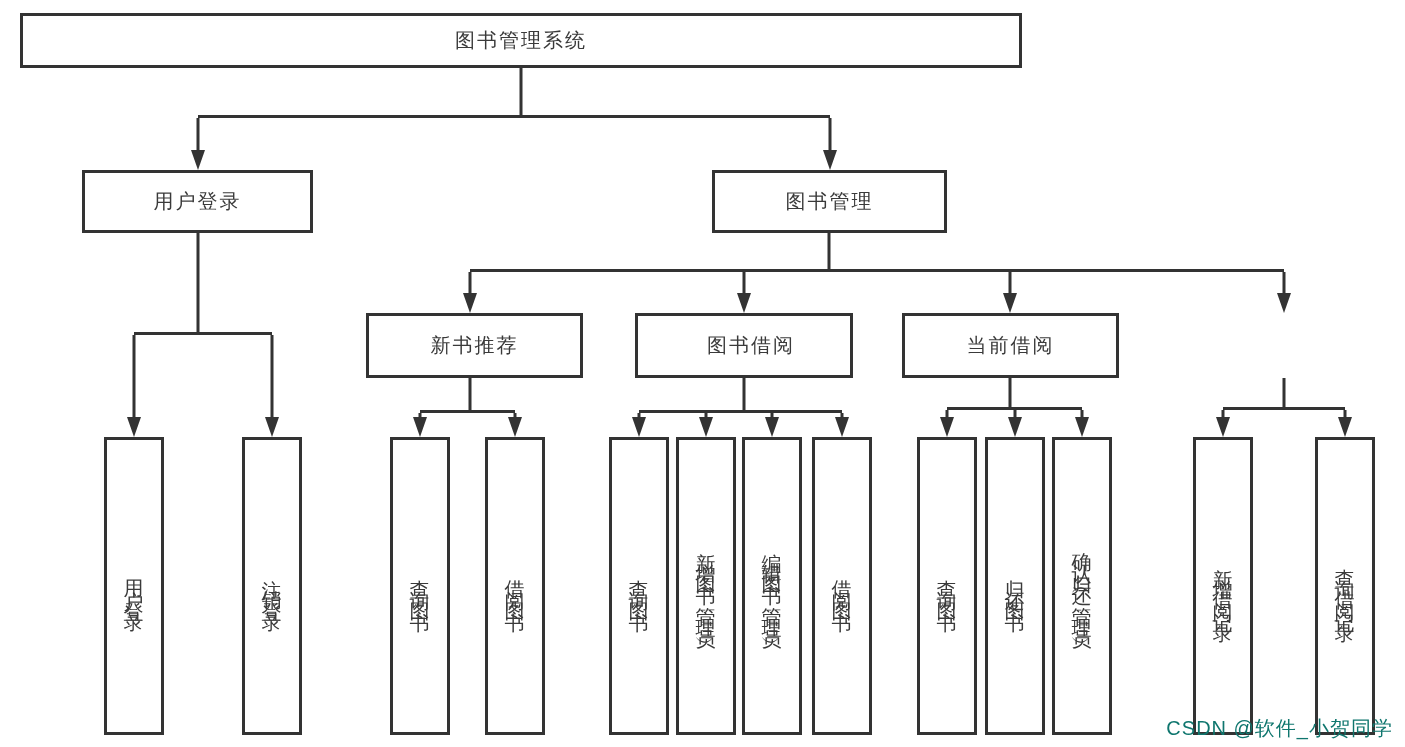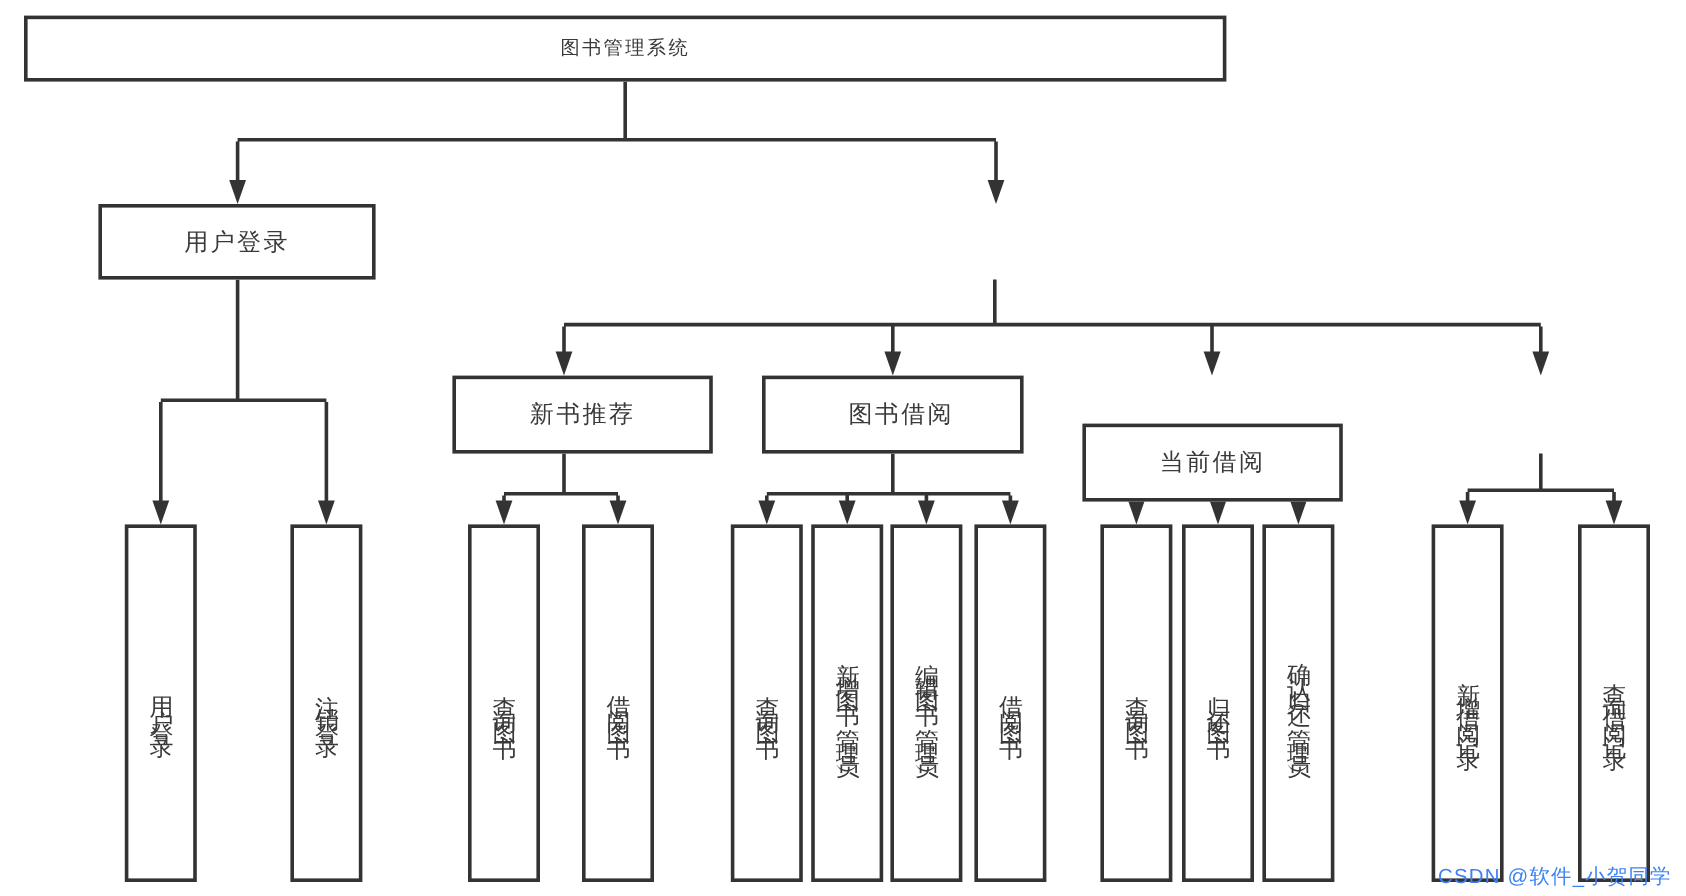--- a/index.html
+++ b/index.html
@@ -26,36 +26,36 @@
     align-items: center;
     justify-content: center;
     text-align: center;
   }
   .hlabel {
     font-size: 20px;
     letter-spacing: 2px;
     white-space: nowrap;
   }
   .root-label {
-    font-size: 16px;
+    font-size: 20px;
     letter-spacing: 2px;
   }
   .vbox span {
     writing-mode: vertical-rl;
     text-orientation: mixed;
     font-size: 20px;
     letter-spacing: 11px;
     line-height: 1;
   }
   .watermark {
     position: absolute;
     right: 12px;
     bottom: 5px;
-    font-size: 17px;
-    color: #3b82f6;
+    font-size: 20px;
+    color: #0f766e;
     letter-spacing: 1px;
     white-space: nowrap;
   }
 </style>
 </head>
 <body>
 
 <div class="canvas">
 
   <svg class="connectors" width="1405" height="747" viewBox="0 0 1405 747" xmlns="http://www.w3.org/2000/svg">
@@ -98,28 +98,31 @@
     </g>
   </svg>
 
   <div class="box" style="left:20px; top:13px; width:1002px; height:55px;">
     <span class="root-label">图书管理系统</span>
   </div>
 
   <div class="box" style="left:82px; top:170px; width:231px; height:63px;">
     <span class="hlabel">用户登录</span>
   </div>
+  <div class="box" style="left:712px; top:170px; width:235px; height:63px;">
+    <span class="hlabel">图书管理</span>
+  </div>
 
-  <div class="box" style="left:377px; top:313px; width:217px; height:65px;">
+  <div class="box" style="left:366px; top:313px; width:217px; height:65px;">
     <span class="hlabel">新书推荐</span>
   </div>
   <div class="box" style="left:635px; top:313px; width:218px; height:65px;padding-left:14px;">
     <span class="hlabel">图书借阅</span>
   </div>
-  <div class="box" style="left:902px; top:313px; width:217px; height:65px;margin-top:40px;">
+  <div class="box" style="left:902px; top:313px; width:217px; height:65px;">
     <span class="hlabel">当前借阅</span>
   </div>
 
   <div class="box vbox" style="left:104px; top:437px; width:60px; height:298px;">
     <span>用户登录</span>
   </div>
   <div class="box vbox" style="left:242px; top:437px; width:60px; height:298px;">
     <span>注销登录</span>
   </div>
 

